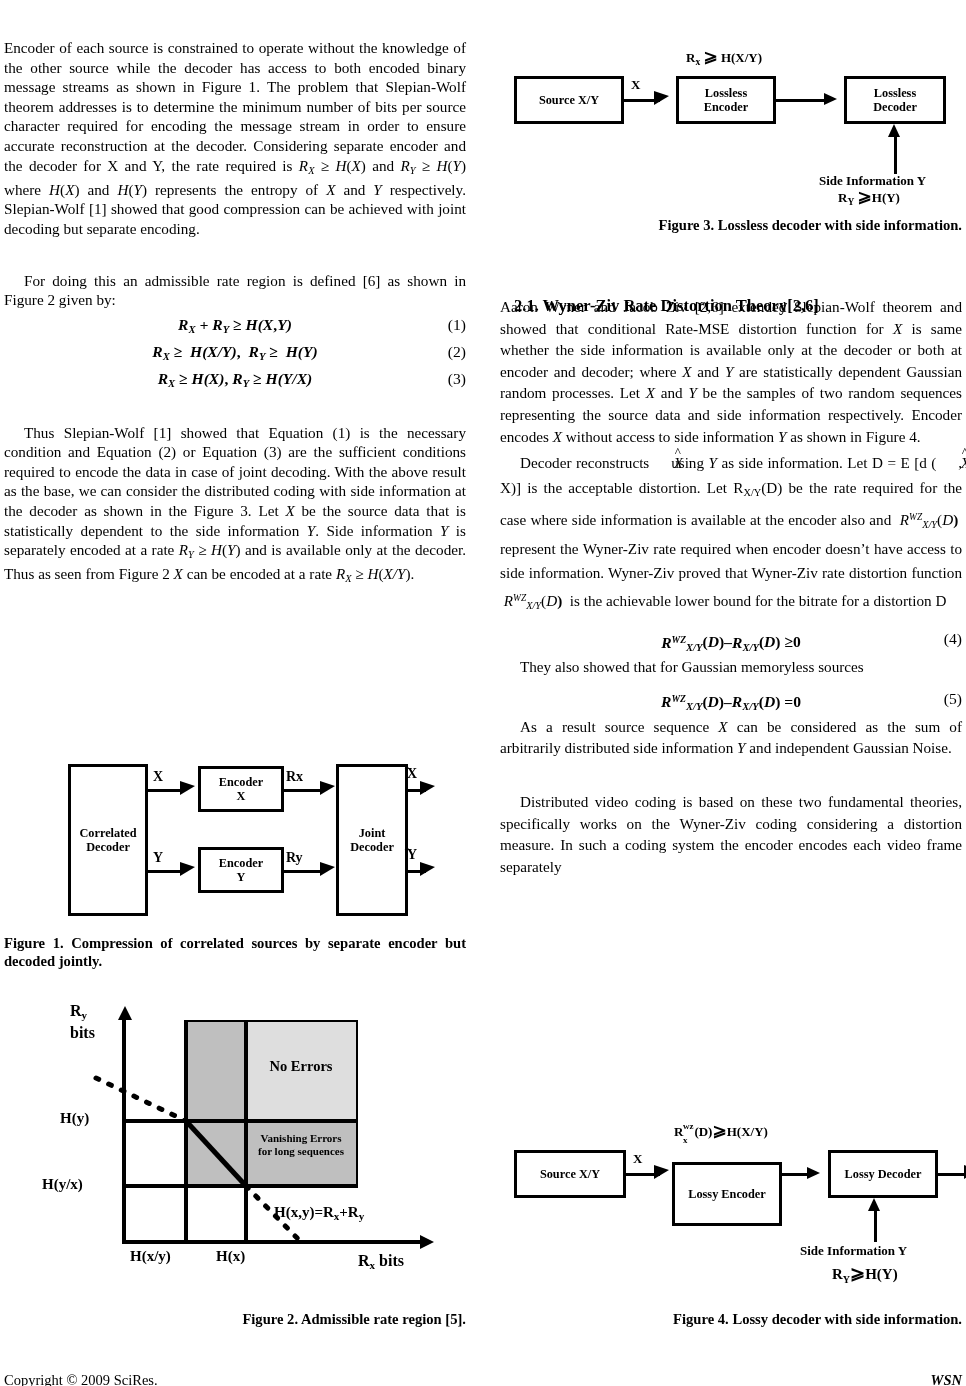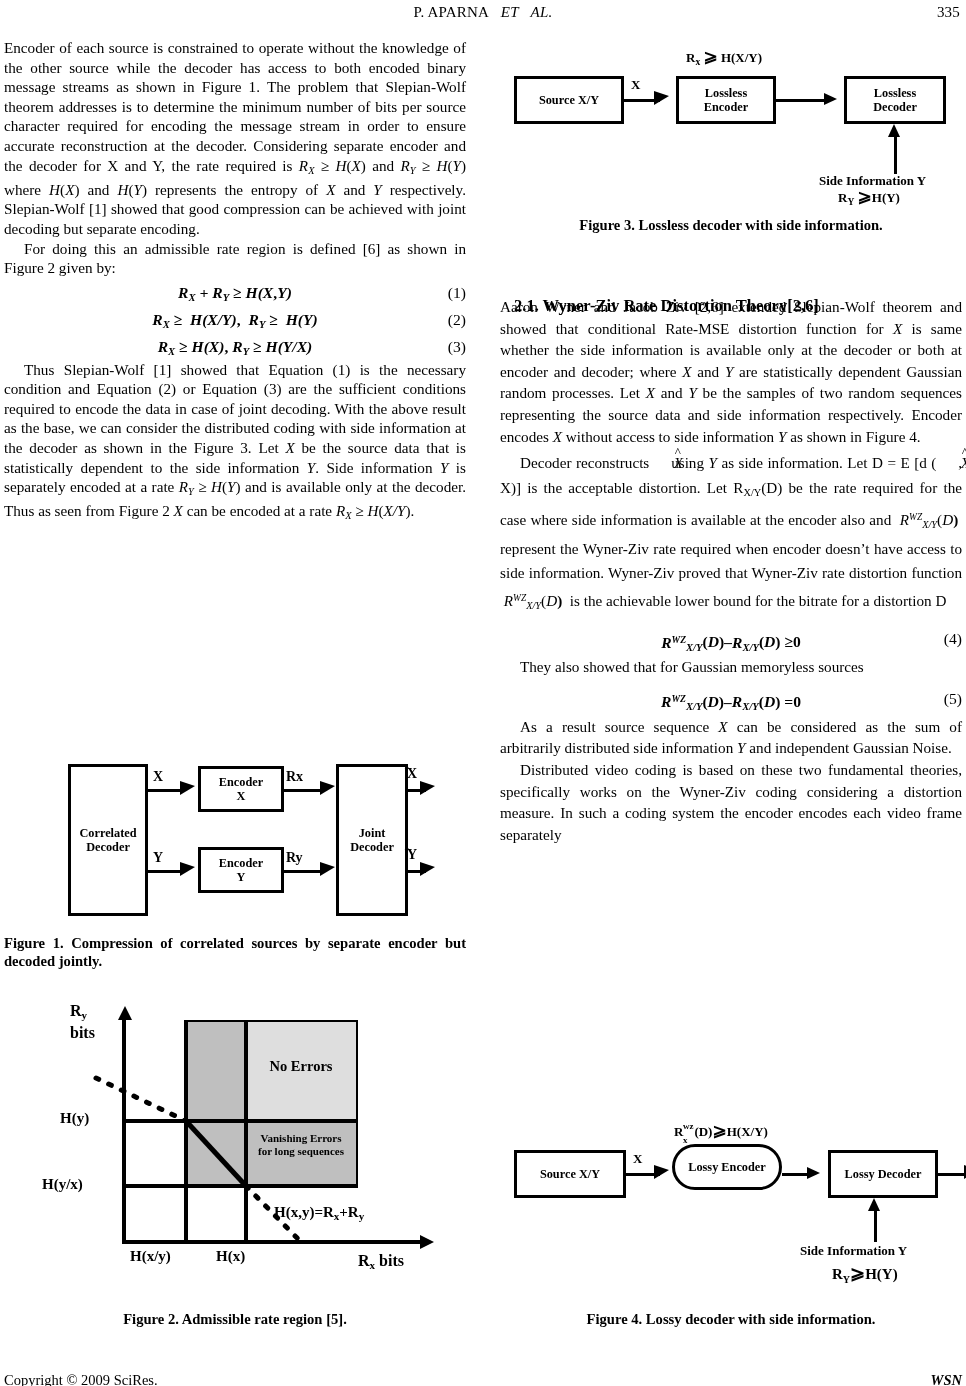--- a/index.html
+++ b/index.html
@@ -33,21 +33,21 @@
   .col-right{left:500px;}
 
   p.body{
     margin:0 0 0 0;
     font-size:15.2px;
     line-height:19.6px;
     text-align:justify;
     text-justify:inter-word;
     hyphens:none;
   }
-  p.indent{text-indent:20px;}
+  p.indent{text-indent:20px;margin-top:32px;}
   .it{font-style:italic;}
   .sub{font-size:.68em;vertical-align:-0.25em;font-style:italic;}
   .subup{font-size:.68em;vertical-align:-0.25em;}
   .supwz{font-size:.62em;vertical-align:0.55em;font-style:italic;}
 
   
   .eq{
     position:relative;
     font-size:15.6px;
     line-height:24px;
@@ -73,21 +73,21 @@
     font-family:"Liberation Serif", serif;
   }
 
   
   .caption{
     font-weight:bold;
     font-size:14.6px;
     line-height:18px;
     text-align:justify;
   }
-  .caption.center{text-align:center;}
+  .caption.center{text-align:right;}
 
   
   .diagram{position:relative;}
   .dbox{
     position:absolute;
     border:3px solid #000;
     background:#fff;
     box-sizing:border-box;
     display:flex;align-items:center;justify-content:center;
     text-align:center;
@@ -153,24 +153,20 @@
   }
   .footer .cright{position:absolute;left:0;top:0;}
   .footer .jrn{position:absolute;right:0;top:0;font-style:italic;font-weight:bold;}
   .hat{position:relative;}
 </style>
 </head>
 <body>
 
 <div class="page">
 
-  <div class="runhead">
-    <div class="rh-title"><span>P. APARNA</span>&nbsp;&nbsp;&nbsp;<span class="ital">ET</span>&nbsp;&nbsp;&nbsp;<span class="ital">AL.</span></div>
-    <div class="rh-page">335</div>
-  </div>
 
   <div class="col col-left">
 
     <p class="body"><span>Encoder of each source is constrained to operate without the knowledge of the other source while the decoder has access to both encoded binary message streams as shown in Figure 1. The problem that Slepian-Wolf theorem addresses is to determine the minimum number of bits per source character required for encoding the message stream in order to ensure accurate reconstruction at the decoder. Considering separate encoder and the decoder for X and Y, the rate required is</span> <span class="it">R<span class="sub">X</span></span> ≥ <span class="it">H</span>(<span class="it">X</span>) and <span class="it">R<span class="sub">Y</span></span> ≥ <span class="it">H</span>(<span class="it">Y</span>) where <span class="it">H</span>(<span class="it">X</span>) and <span class="it">H</span>(<span class="it">Y</span>) represents the entropy of <span class="it">X</span> and <span class="it">Y</span> respectively. Slepian-Wolf [1] showed that good compression can be achieved with joint decoding but separate encoding.</p>
 
     <p class="body indent">For doing this an admissible rate region is defined [6] as shown in Figure 2 given by:</p>
 
     <div class="eq">
       <span class="eqbody">R<span class="sub">X</span> + R<span class="sub">Y</span> <span class="nit">≥</span> H(X<span class="nit">,</span>Y)</span>
       <span class="eqnum">(1)</span>
@@ -367,21 +363,21 @@
       </div>
 
       <div class="dbox" style="left:0px;top:26px;width:112px;height:48px;">
         <span>Source X/Y</span>
       </div>
 
       <div class="hline" style="left:112px;top:49px;width:34px;"></div>
       <div class="arrowSk" style="left:140px;top:41px;"></div>
       <div class="dlabel" style="left:119px;top:28px;font-size:13px;">X</div>
 
-      <div class="dbox" style="left:158px;top:20px;width:110px;height:46px;border-radius:23px;">
+      <div class="dbox" style="left:158px;top:38px;width:110px;height:64px;">
         <span>Lossy Encoder</span>
       </div>
 
       <div class="hline" style="left:268px;top:49px;width:30px;"></div>
       <div class="arrowR" style="left:293px;top:43px;"></div>
 
       <div class="dbox" style="left:314px;top:26px;width:110px;height:48px;">
         <span>Lossy Decoder</span>
       </div>
 

